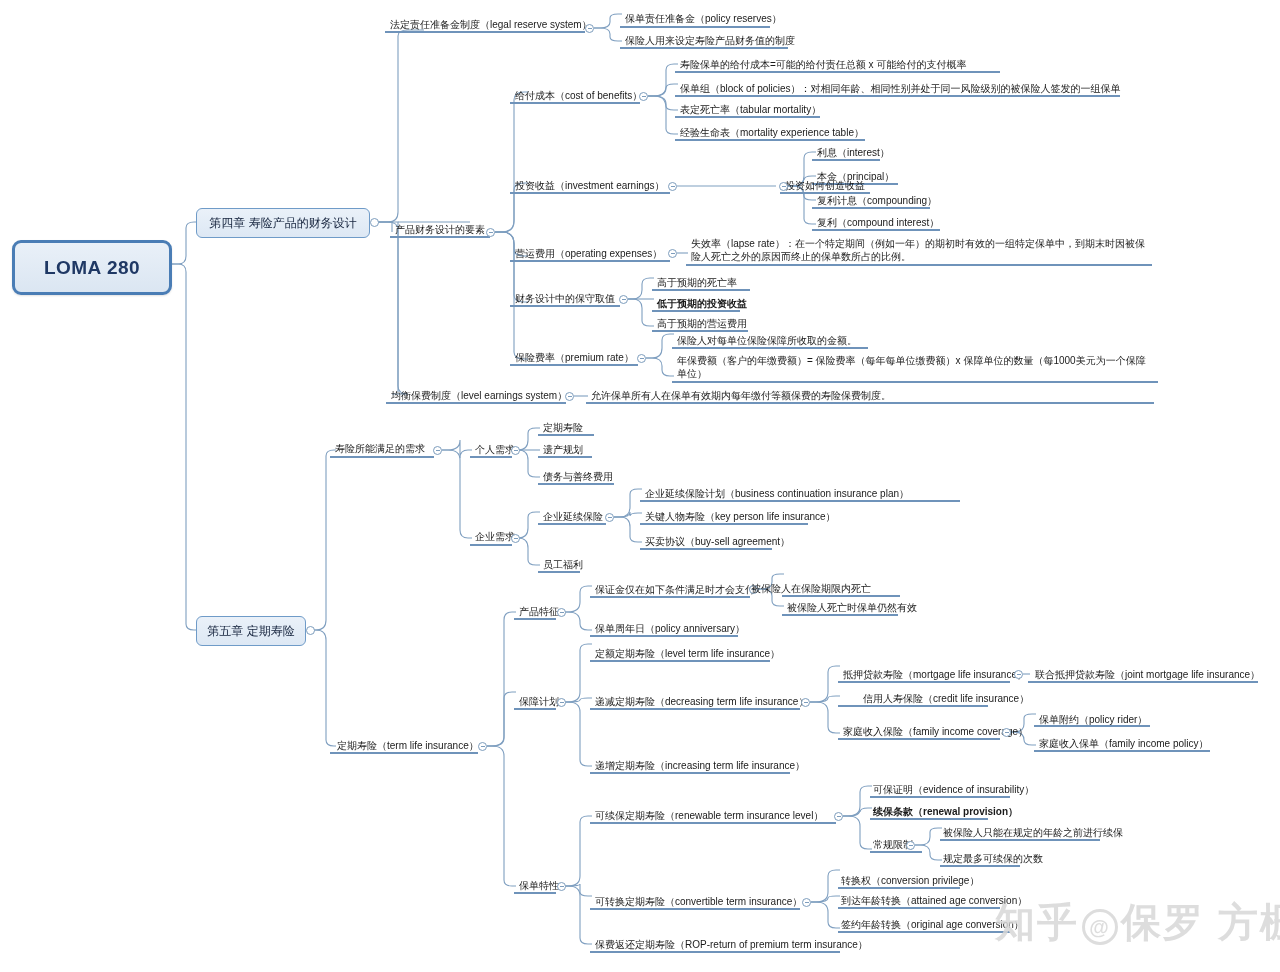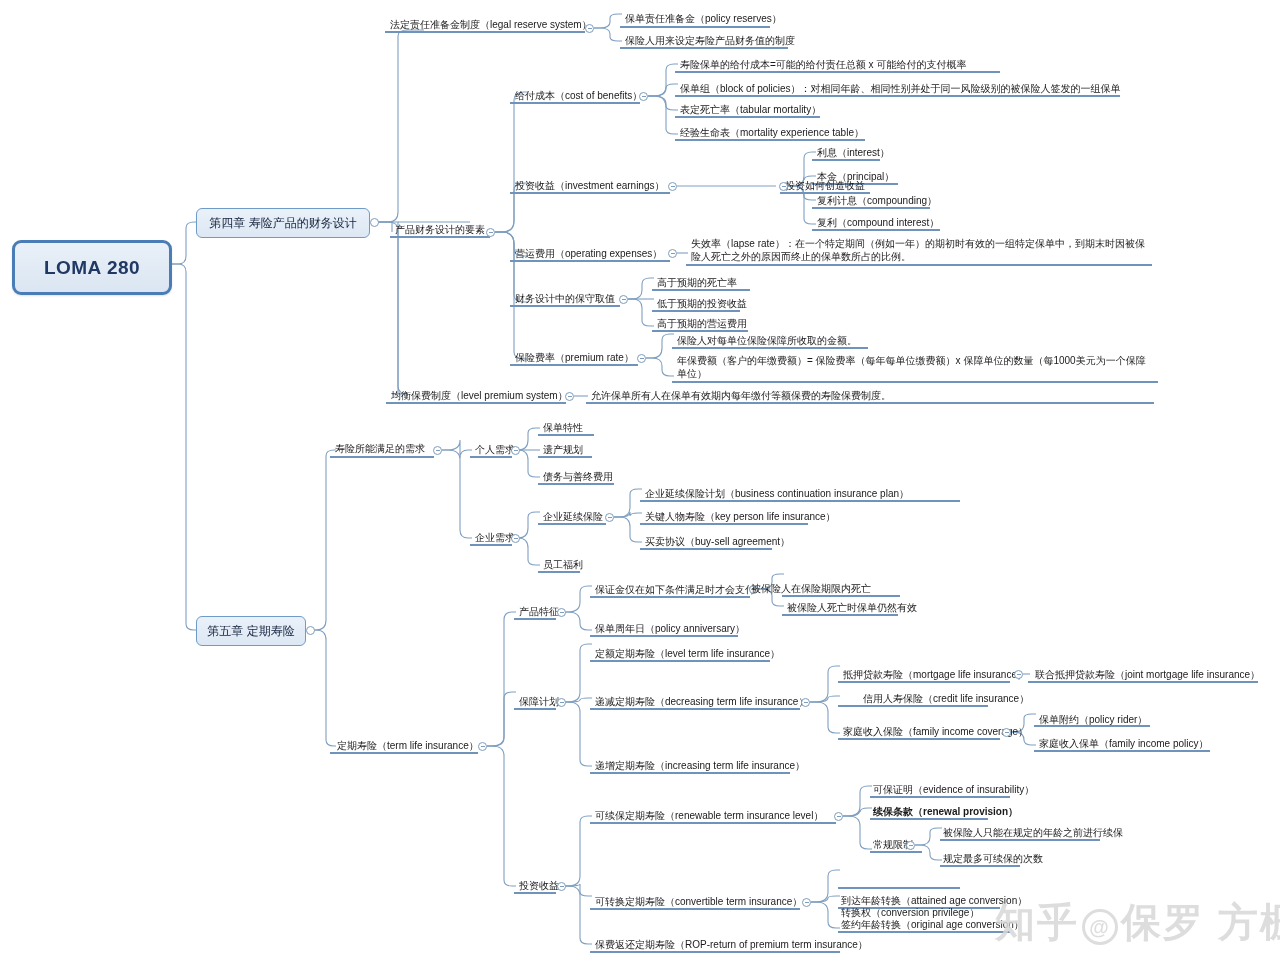--- a/index.html
+++ b/index.html
@@ -317,44 +317,44 @@
 
   <div class="node" style="left:512px;top:247px;">营运费用（operating expenses）</div>
   <div class="toggle minus" style="left:668px;top:249px;"></div>
 
   <div class="node wrap" style="left:688px;top:237px;width:466px;">失效率（lapse rate）：在一个特定期间（例如一年）的期初时有效的一组特定保单中，到期末时因被保险人死亡之外的原因而终止的保单数所占的比例。</div>
 
   <div class="node" style="left:512px;top:292px;">财务设计中的保守取值</div>
   <div class="toggle minus" style="left:619px;top:295px;"></div>
 
   <div class="node" style="left:654px;top:276px;">高于预期的死亡率</div>
-  <div class="node" style="left:654px;top:297px;">低于预期的投资收益</div>
+  <div class="node" style="left:654px;top:297px;font-weight:bold;">低于预期的投资收益</div>
   <div class="node" style="left:654px;top:317px;">高于预期的营运费用</div>
 
   <div class="node" style="left:512px;top:351px;">保险费率（premium rate）</div>
   <div class="toggle minus" style="left:637px;top:354px;"></div>
 
   <div class="node" style="left:674px;top:334px;">保险人对每单位保险保障所收取的金额。</div>
   <div class="node wrap" style="left:674px;top:354px;width:482px;">年保费额（客户的年缴费额）= 保险费率（每年每单位缴费额）x 保障单位的数量（每1000美元为一个保障单位）</div>
 
-  <div class="node" style="left:388px;top:389px;">均衡保费制度（level premium system）</div>
+  <div class="node" style="left:388px;top:389px;">均衡保费制度（level earnings system）</div>
   <div class="toggle minus" style="left:565px;top:392px;"></div>
   <div class="node" style="left:588px;top:389px;">允许保单所有人在保单有效期内每年缴付等额保费的寿险保费制度。</div>
 
   <div class="node" style="left:332px;top:443px;font-family:Liberation Mono, monospace;">寿险所能满足的需求</div>
   <div class="toggle minus" style="left:433px;top:446px;"></div>
 
   <div class="node" style="left:472px;top:443px;">个人需求</div>
   <div class="toggle minus" style="left:511px;top:446px;"></div>
 
-  <div class="node" style="left:540px;top:421px;">保单特性</div>
+  <div class="node" style="left:540px;top:421px;">定期寿险</div>
   <div class="node" style="left:540px;top:443px;">遗产规划</div>
   <div class="node" style="left:540px;top:470px;">债务与善终费用</div>
 
-  <div class="node" style="left:472px;top:531px;">企业需求</div>
+  <div class="node" style="left:472px;top:531px;font-family:Liberation Mono, monospace;">企业需求</div>
   <div class="toggle minus" style="left:511px;top:534px;"></div>
 
   <div class="node" style="left:540px;top:510px;">企业延续保险</div>
   <div class="toggle minus" style="left:605px;top:513px;"></div>
 
   <div class="node" style="left:642px;top:487px;">企业延续保险计划（business continuation insurance plan）</div>
   <div class="node" style="left:642px;top:510px;">关键人物寿险（key person life insurance）</div>
   <div class="node" style="left:642px;top:535px;">买卖协议（buy-sell agreement）</div>
 
   <div class="node" style="left:540px;top:558px;">员工福利</div>
@@ -388,39 +388,39 @@
   <div class="node" style="left:840px;top:692px;margin-left:20px;">信用人寿保险（credit life insurance）</div>
 
   <div class="node" style="left:840px;top:725px;">家庭收入保险（family income coverage）</div>
   <div class="toggle minus" style="left:1002px;top:728px;"></div>
 
   <div class="node" style="left:1036px;top:713px;">保单附约（policy rider）</div>
   <div class="node" style="left:1036px;top:737px;">家庭收入保单（family income policy）</div>
 
   <div class="node" style="left:592px;top:759px;">递增定期寿险（increasing term life insurance）</div>
 
-  <div class="node" style="left:516px;top:879px;">投资收益</div>
+  <div class="node" style="left:516px;top:879px;">保单特性</div>
   <div class="toggle minus" style="left:557px;top:882px;"></div>
 
   <div class="node" style="left:592px;top:809px;">可续保定期寿险（renewable term insurance level）</div>
   <div class="toggle minus" style="left:834px;top:812px;"></div>
 
   <div class="node" style="left:870px;top:783px;">可保证明（evidence of insurability）</div>
   <div class="node" style="left:870px;top:805px;font-weight:bold;">续保条款（renewal provision）</div>
 
   <div class="node" style="left:870px;top:838px;">常规限制</div>
   <div class="toggle minus" style="left:906px;top:841px;"></div>
 
   <div class="node" style="left:940px;top:826px;">被保险人只能在规定的年龄之前进行续保</div>
   <div class="node" style="left:940px;top:852px;">规定最多可续保的次数</div>
 
   <div class="node" style="left:592px;top:895px;">可转换定期寿险（convertible term insurance）</div>
   <div class="toggle minus" style="left:802px;top:898px;"></div>
 
-  <div class="node" style="left:838px;top:874px;margin-top:32px;">转换权（conversion privilege）</div>
+  <div class="node" style="left:838px;top:874px;">转换权（conversion privilege）</div>
   <div class="node" style="left:838px;top:894px;">到达年龄转换（attained age conversion）</div>
   <div class="node" style="left:838px;top:918px;">签约年龄转换（original age conversion）</div>
 
   <div class="node" style="left:592px;top:938px;">保费返还定期寿险（ROP-return of premium term insurance）</div>
 
   <div class="watermark" style="left:995px;top:895px;">
     <span>知乎</span><span class="wm-at">@</span><span>保罗 方栅</span>
   </div>
 
 </div>

